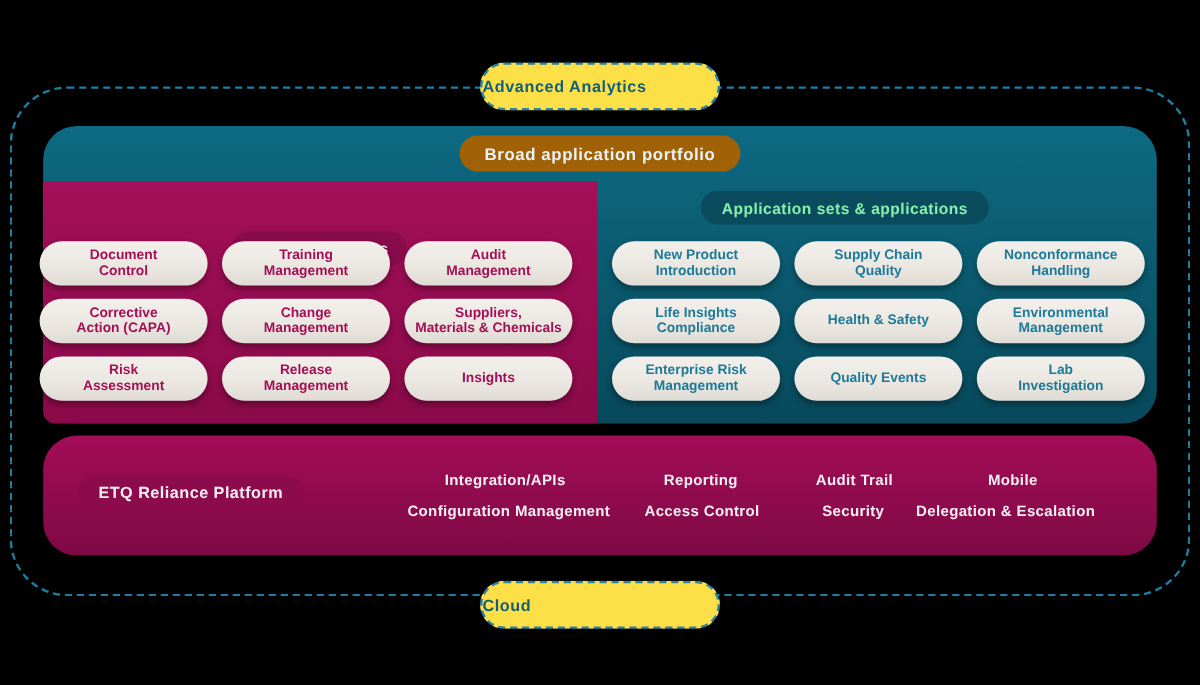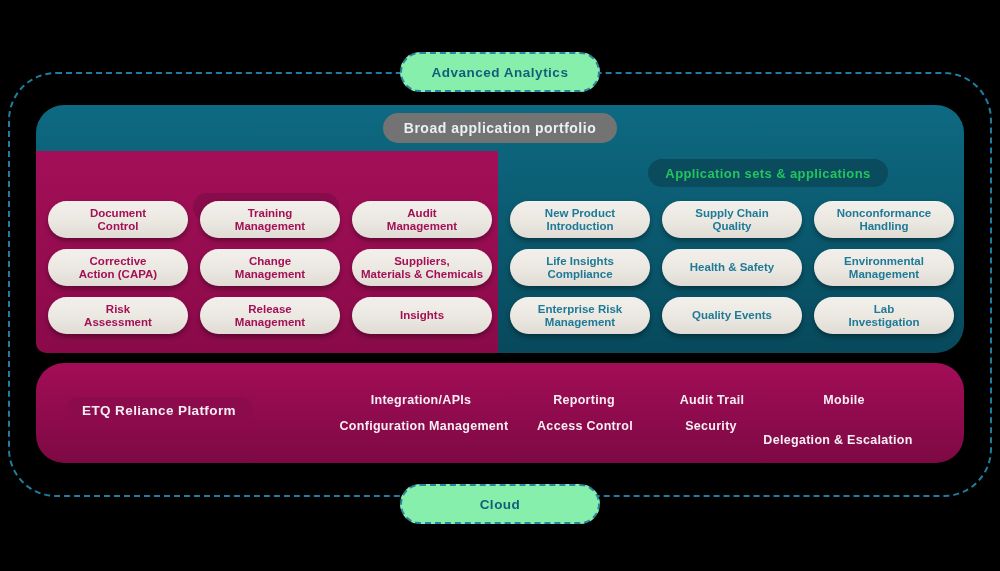--- a/index.html
+++ b/index.html
@@ -8,56 +8,56 @@
     font-family:"Liberation Sans","DejaVu Sans",sans-serif;
   }
   
   .frame{
     position:absolute;left:8px;top:72px;width:984px;height:425px;
     border:2px dashed #1f7ea0;border-radius:48px;box-sizing:border-box;
   }
   
   .edge-pill{
     position:absolute;left:400px;width:200px;height:40px;box-sizing:border-box;
-    background:#86efac;border:2px dashed #2f82a1;border-radius:21px;
-    display:flex;align-items:center;justify-content:center;
+    background:#fde047;border:2px dashed #2f82a1;border-radius:21px;
+    display:flex;align-items:center;
     color:#135f7a;font-weight:bold;font-size:13.5px;letter-spacing:.5px;z-index:5;
   }
   .edge-pill.top{top:52px;}
   .edge-pill.bottom{top:484px;}
   
   .teal-box{
     position:absolute;left:36px;top:105px;width:928px;height:248px;border-radius:28px;
     background:linear-gradient(180deg,#0d6a82 0%,#0b607626 0%,#0d6a82 0%,#08495c 100%);
     background:linear-gradient(180deg,#0d6a82,#08495c);
   }
   .broad-pill{
     position:absolute;left:383px;top:113px;width:234px;height:30px;border-radius:15px;
-    background:#737373;display:flex;align-items:center;justify-content:center;
+    background:#a16207;display:flex;align-items:center;justify-content:center;
     color:#e9f1f3;font-weight:bold;font-size:14px;letter-spacing:.5px;z-index:3;
   }
   
   .core-panel{
     position:absolute;left:36px;top:151px;width:462px;height:202px;
     background:linear-gradient(180deg,#a30f58,#8a0a49);
     border-radius:0 0 0 10px;z-index:1;
   }
   .section-pill{
     position:absolute;top:159px;height:28px;border-radius:14px;z-index:3;
     display:flex;align-items:center;justify-content:center;
     font-weight:bold;font-size:13px;letter-spacing:.4px;color:#f2eaee;
   }
   .section-pill.core{left:193px;width:146px;background:#880b4b;margin-top:34px;}
-  .section-pill.sets{left:648px;width:240px;background:#0a4c5d;color:#22c55e;}
+  .section-pill.sets{left:584px;width:240px;background:#0a4c5d;color:#86efac;}
   
   .grid{
     position:absolute;top:201px;width:444px;z-index:3;
     display:grid;grid-template-columns:repeat(3,140px);column-gap:12px;row-gap:11px;
   }
-  .grid.core{left:48px;}
+  .grid.core{left:33px;}
   .grid.sets{left:510px;}
   .card{
     height:37px;border-radius:19px;box-sizing:border-box;padding:0 4px;
     background:linear-gradient(180deg,#f3f0ec 0%,#ebe7e1 55%,#e0dcd5 100%);
     box-shadow:0 3px 5px rgba(0,0,0,.35);
     display:flex;align-items:center;justify-content:center;text-align:center;
     font-weight:bold;font-size:11.5px;line-height:1.12;white-space:pre-line;
   }
   .grid.core .card{color:#a31055;}
   .grid.sets .card{color:#1e7a96;}
@@ -71,21 +71,21 @@
     background:#8c0b4d;display:flex;align-items:center;justify-content:center;
     color:#f6edf2;font-weight:bold;font-size:13.5px;letter-spacing:.4px;z-index:3;
   }
   .feature{
     position:absolute;transform:translate(-50%,-50%);z-index:3;
     color:#f7eef3;font-weight:bold;font-size:12.5px;letter-spacing:.3px;white-space:nowrap;text-align:center;
   }
   .f-r1{top:400px;}
   .f-r2{top:426px;}
   .f-c1a{left:421px;} .f-c2a{left:584px;} .f-c3a{left:712px;} .f-c4a{left:844px;}
-  .f-c1b{left:424px;} .f-c2b{left:585px;} .f-c3b{left:711px;} .f-c4b{left:838px;margin-top:14px;}
+  .f-c1b{left:424px;} .f-c2b{left:585px;} .f-c3b{left:711px;} .f-c4b{left:838px;}
 </style>
 </head>
 <body>
 
 <div class="stage">
 
   <div class="frame"></div>
 
   <div class="edge-pill top">
     <span>Advanced Analytics</span>

